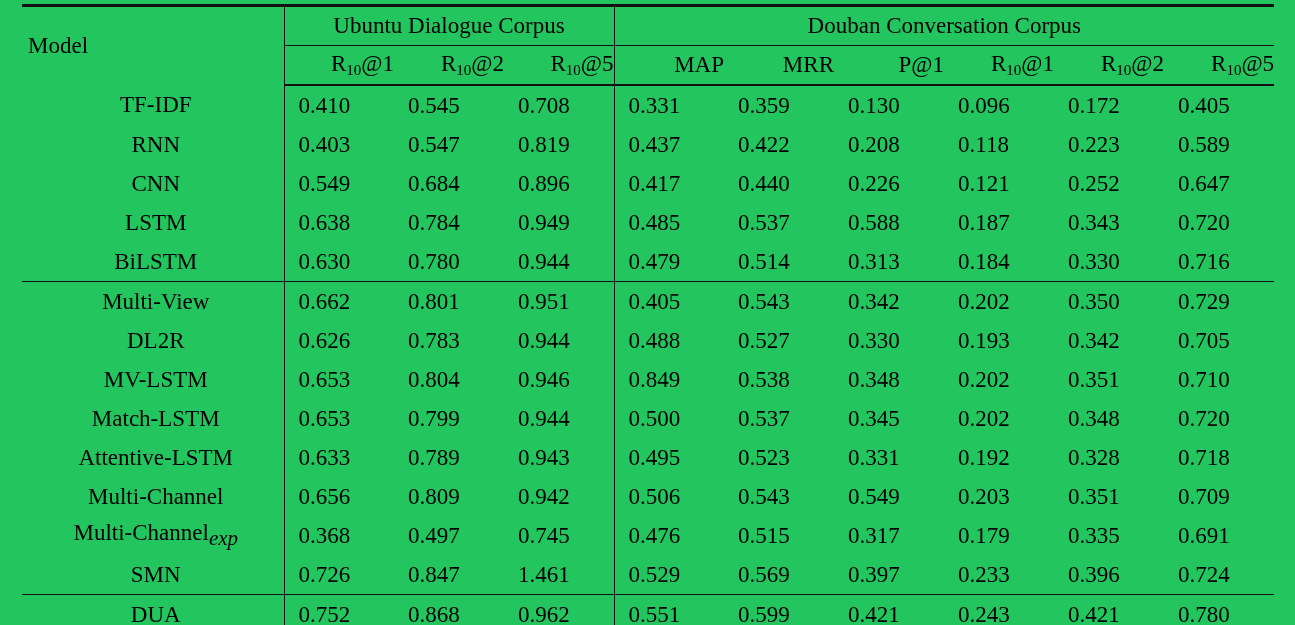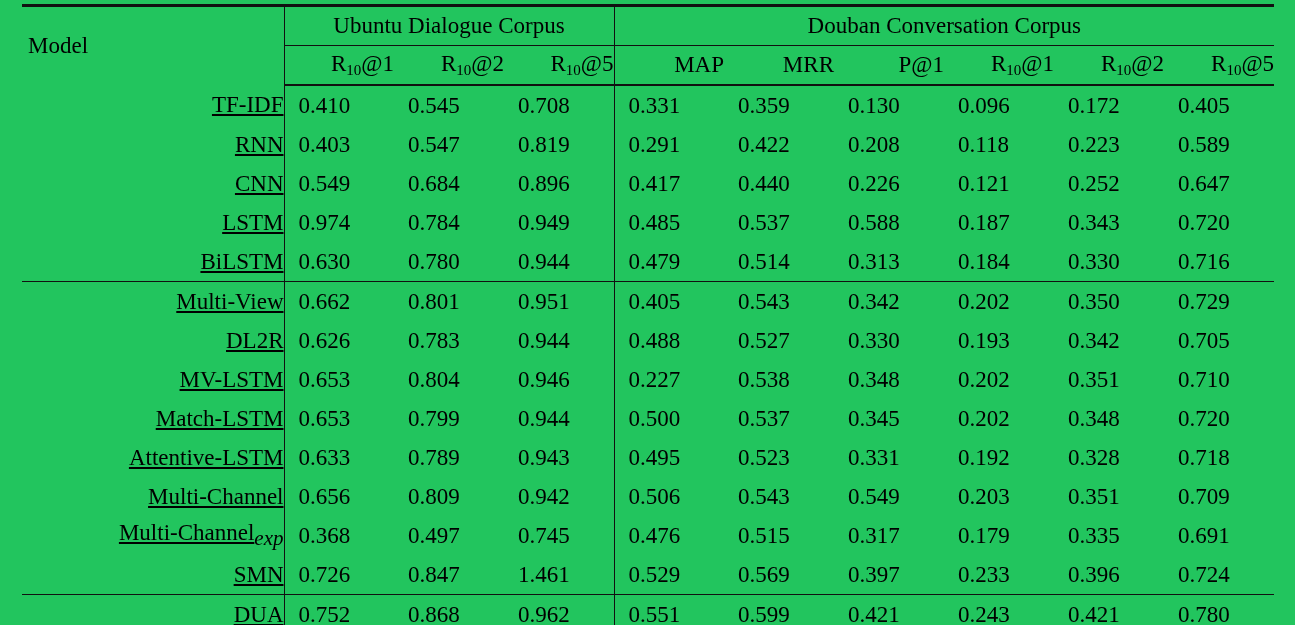--- a/index.html
+++ b/index.html
@@ -45,25 +45,24 @@
     border-top: 1.5px solid #111;
   }
   .rule-bottom td {
     border-bottom: 3px solid #111;
   }
   
   .vsep-left {
     border-left: 1.5px solid #111;
   }
   .model-cell {
-    text-align: right;
+    text-align: center;
     padding-left: 6px !important;
     height: 39px;
     white-space: nowrap;
-    text-decoration: underline;
   }
   .num {
     text-align: left;
     padding-left: 14px !important;
     height: 39px;
     white-space: nowrap;
   }
   .group-head {
     text-align: center;
     height: 38px;
@@ -136,42 +135,42 @@
           <td class="num">0.130</td>
           <td class="num">0.096</td>
           <td class="num">0.172</td>
           <td class="num">0.405</td>
         </tr>
         <tr class="">
           <td class="model-cell">RNN</td>
           <td class="num vsep-left">0.403</td>
           <td class="num">0.547</td>
           <td class="num">0.819</td>
-          <td class="num vsep-left">0.291</td>
+          <td class="num vsep-left">0.437</td>
           <td class="num">0.422</td>
           <td class="num">0.208</td>
           <td class="num">0.118</td>
           <td class="num">0.223</td>
           <td class="num">0.589</td>
         </tr>
         <tr class="">
           <td class="model-cell">CNN</td>
           <td class="num vsep-left">0.549</td>
           <td class="num">0.684</td>
           <td class="num">0.896</td>
           <td class="num vsep-left">0.417</td>
           <td class="num">0.440</td>
           <td class="num">0.226</td>
           <td class="num">0.121</td>
           <td class="num">0.252</td>
           <td class="num">0.647</td>
         </tr>
         <tr class="">
           <td class="model-cell">LSTM</td>
-          <td class="num vsep-left">0.974</td>
+          <td class="num vsep-left">0.638</td>
           <td class="num">0.784</td>
           <td class="num">0.949</td>
           <td class="num vsep-left">0.485</td>
           <td class="num">0.537</td>
           <td class="num">0.588</td>
           <td class="num">0.187</td>
           <td class="num">0.343</td>
           <td class="num">0.720</td>
         </tr>
         <tr class="">
@@ -208,21 +207,21 @@
           <td class="num">0.330</td>
           <td class="num">0.193</td>
           <td class="num">0.342</td>
           <td class="num">0.705</td>
         </tr>
         <tr class="">
           <td class="model-cell">MV-LSTM</td>
           <td class="num vsep-left">0.653</td>
           <td class="num">0.804</td>
           <td class="num">0.946</td>
-          <td class="num vsep-left">0.227</td>
+          <td class="num vsep-left">0.849</td>
           <td class="num">0.538</td>
           <td class="num">0.348</td>
           <td class="num">0.202</td>
           <td class="num">0.351</td>
           <td class="num">0.710</td>
         </tr>
         <tr class="">
           <td class="model-cell">Match-LSTM</td>
           <td class="num vsep-left">0.653</td>
           <td class="num">0.799</td>

